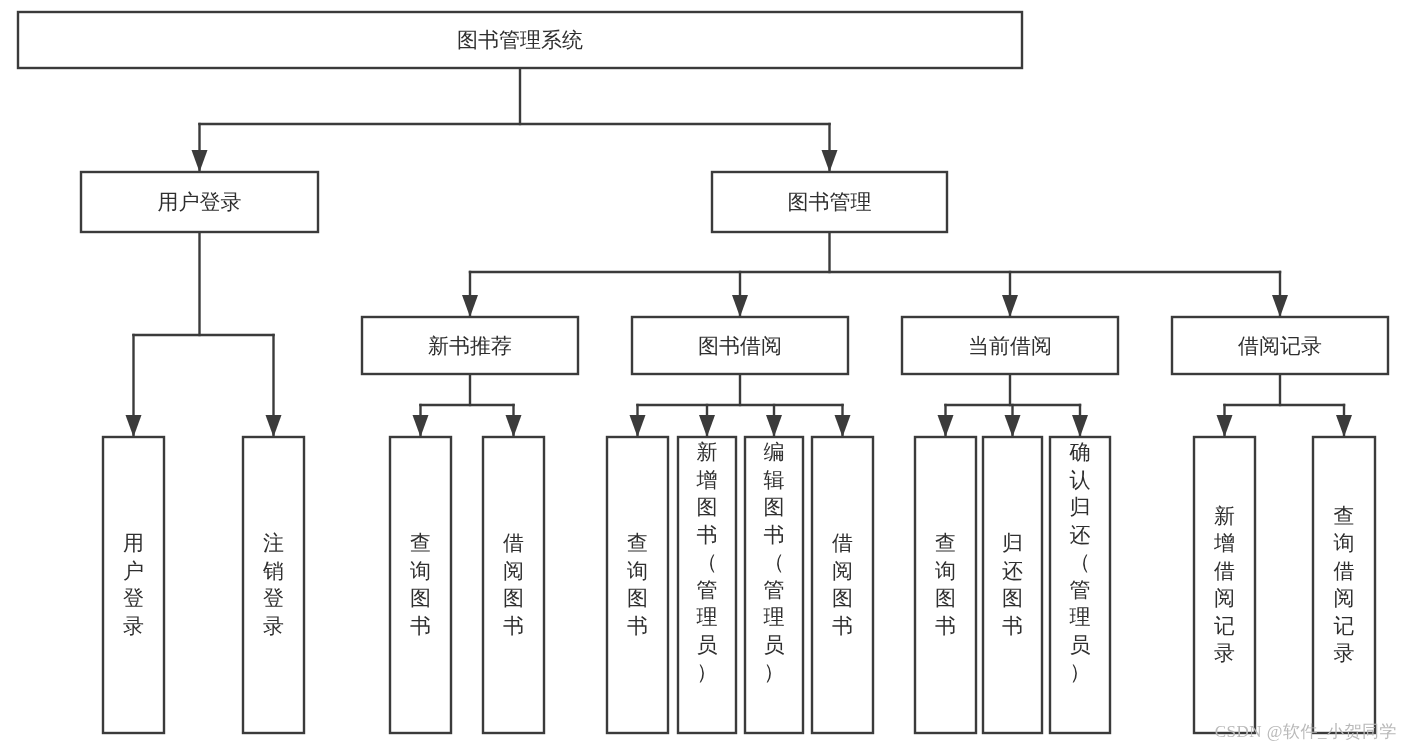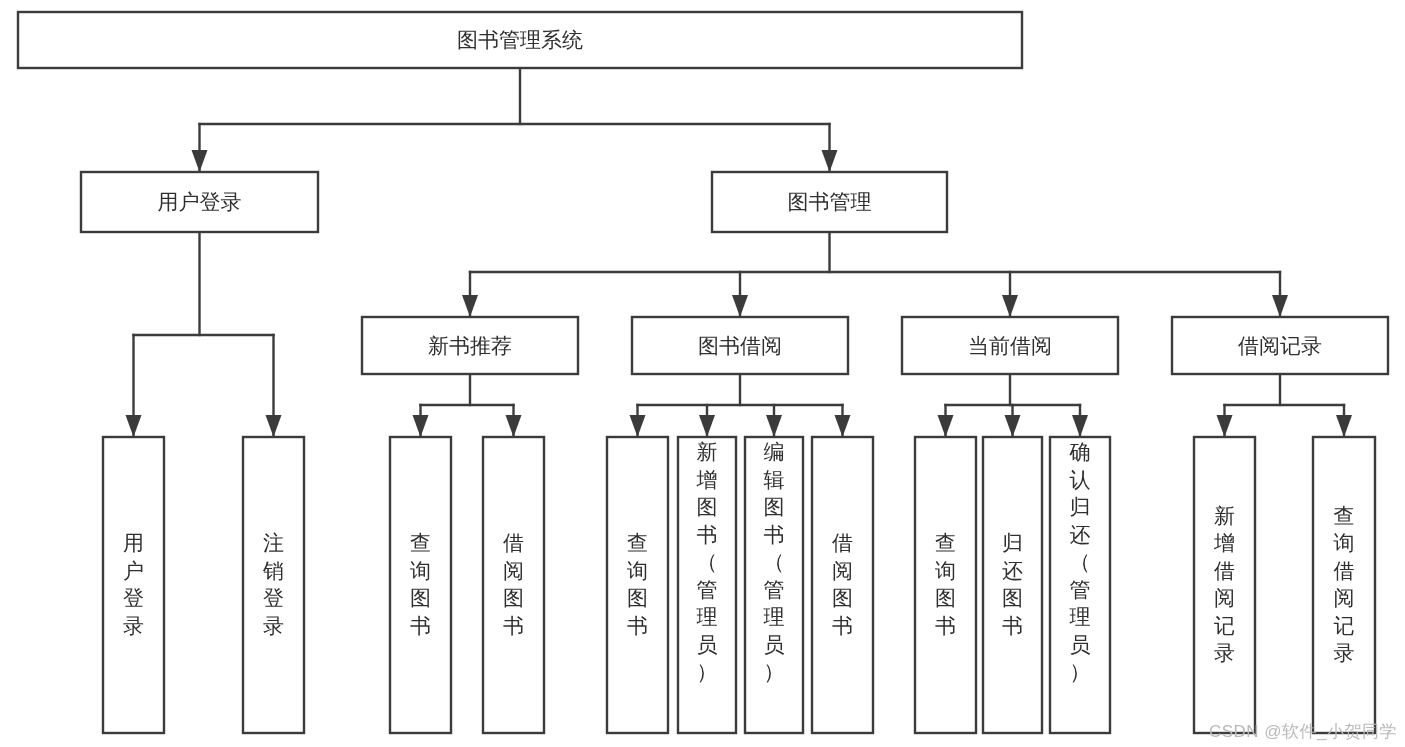--- a/index.html
+++ b/index.html
@@ -48,21 +48,21 @@
     font-family: "DejaVu Sans", "Liberation Sans", sans-serif;
     font-size: 21px;
     text-anchor: middle;
   }
   .watermark {
     position: absolute;
     right: 8px;
     bottom: 4px;
     color: #b9b9b9;
     font-size: 17px;
-    font-family: Liberation Sans, sans-serif;
+    font-family: Liberation Serif, serif;
     letter-spacing: 0.5px;
     white-space: nowrap;
     pointer-events: none;
   }
 </style>
 </head>
 <body>
 
 <svg id="diagram-root" viewBox="0 0 1405 747">
   <g id="edge-layer">

